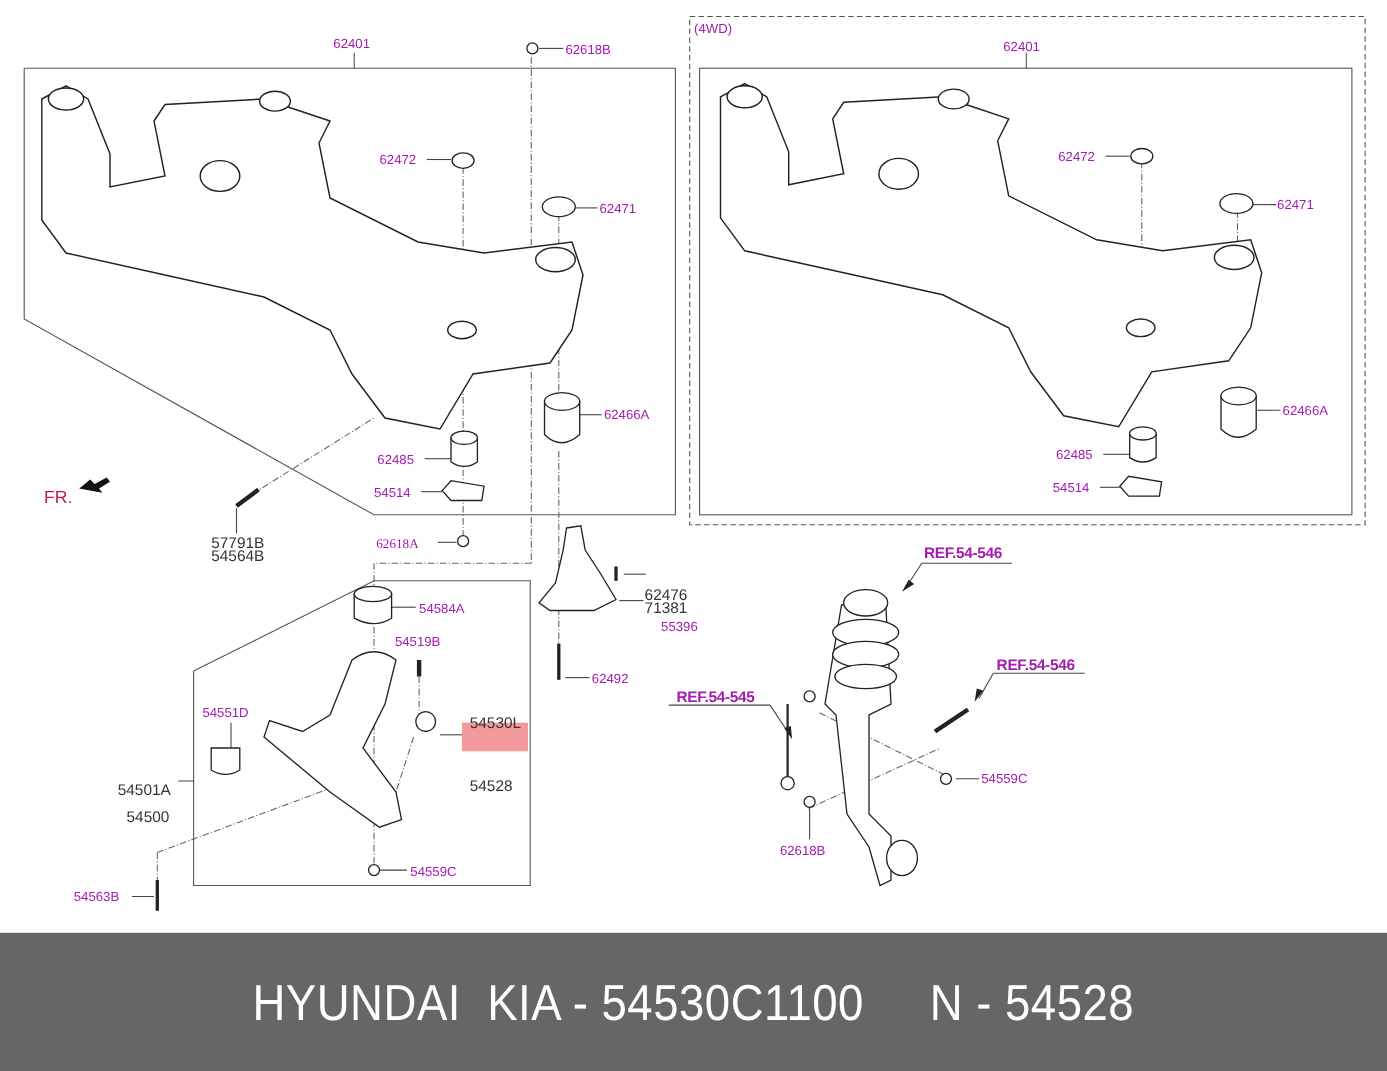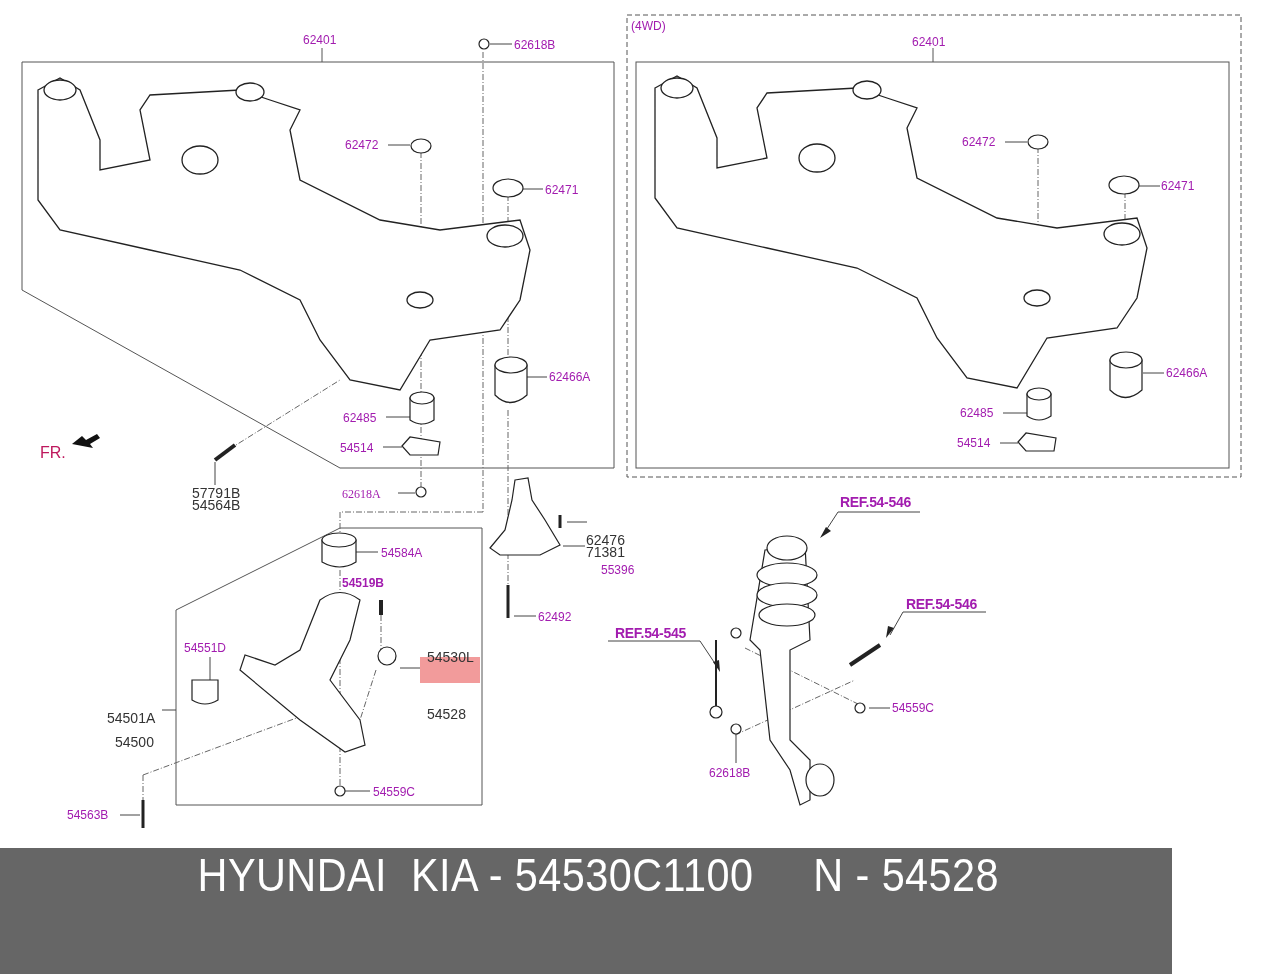--- a/index.html
+++ b/index.html
@@ -3,21 +3,21 @@
 <meta charset="utf-8">
 <style>
   html, body { margin:0; padding:0; }
   body { width:1261px; height:974px; background:#ffffff; position:relative; overflow:hidden; font-family:"Liberation Sans", sans-serif; color:#333; }
   #diagram { position:absolute; left:0; top:0; width:1261px; height:848px; }
   .lbl { position:absolute; font-size:12px; line-height:14px; color:#a21caf; white-space:nowrap; }
   .lbl2 { position:absolute; font-size:14px; line-height:12px; color:#333; white-space:nowrap; }
   .ref { position:absolute; font-size:14px; font-weight:bold; color:#a21caf; white-space:nowrap; letter-spacing:-0.3px; }
   .fr { position:absolute; font-size:16px; color:#be185d; }
   .hilite { position:absolute; left:420px; top:657px; width:60px; height:26px; background:#f08a8a; opacity:0.85; }
-  #footer { position:absolute; left:0; top:848px; width:1148px; height:126px; background:#666666; display:flex; align-items:flex-start; justify-content:center;padding-left:24px; }
+  #footer { position:absolute; left:0; top:848px; width:1261px; height:126px; background:#666666; display:flex; align-items:center; justify-content:center; }
   #footer-text { color:#ffffff; font-size:46px; letter-spacing:0.5px; white-space:pre; transform:scaleX(0.9); }
 </style>
 </head>
 <body>
 
 <div id="diagram">
   <svg width="1261" height="848" viewBox="0 0 1261 848" style="position:absolute;left:0;top:0;">
     <g fill="none" stroke="#555" stroke-width="1">
 
       <polyline points="22,62 614,62 614,468 340,468 22,290 22,62"></polyline>
@@ -174,21 +174,21 @@
   <div class="lbl" style="left:962px;top:135px;">62472</div>
   <div class="lbl" style="left:1161px;top:179px;">62471</div>
   <div class="lbl" style="left:1166px;top:366px;">62466A</div>
   <div class="lbl" style="left:960px;top:406px;">62485</div>
   <div class="lbl" style="left:957px;top:436px;">54514</div>
 
   <div class="lbl2" style="left:192px;top:487px;">57791B</div>
   <div class="lbl2" style="left:192px;top:499px;">54564B</div>
 
   <div class="lbl" style="left:381px;top:546px;">54584A</div>
-  <div class="lbl" style="left:342px;top:576px;font-weight:bold;">54519B</div>
+  <div class="lbl" style="left:359px;top:576px;">54519B</div>
   <div class="lbl" style="left:184px;top:641px;">54551D</div>
   <div class="lbl" style="left:373px;top:785px;">54559C</div>
   <div class="lbl" style="left:67px;top:808px;">54563B</div>
   <div class="lbl2" style="left:115px;top:736px;">54500</div>
   <div class="lbl2" style="left:107px;top:712px;">54501A</div>
   <div class="lbl2" style="left:427px;top:651px;">54530L</div>
   <div class="lbl2" style="left:427px;top:664px;margin-top:44px;">54528</div>
 
   <div class="lbl" style="left:601px;top:515px;margin-top:48px;">55396</div>
   <div class="lbl2" style="left:586px;top:534px;">62476</div>

